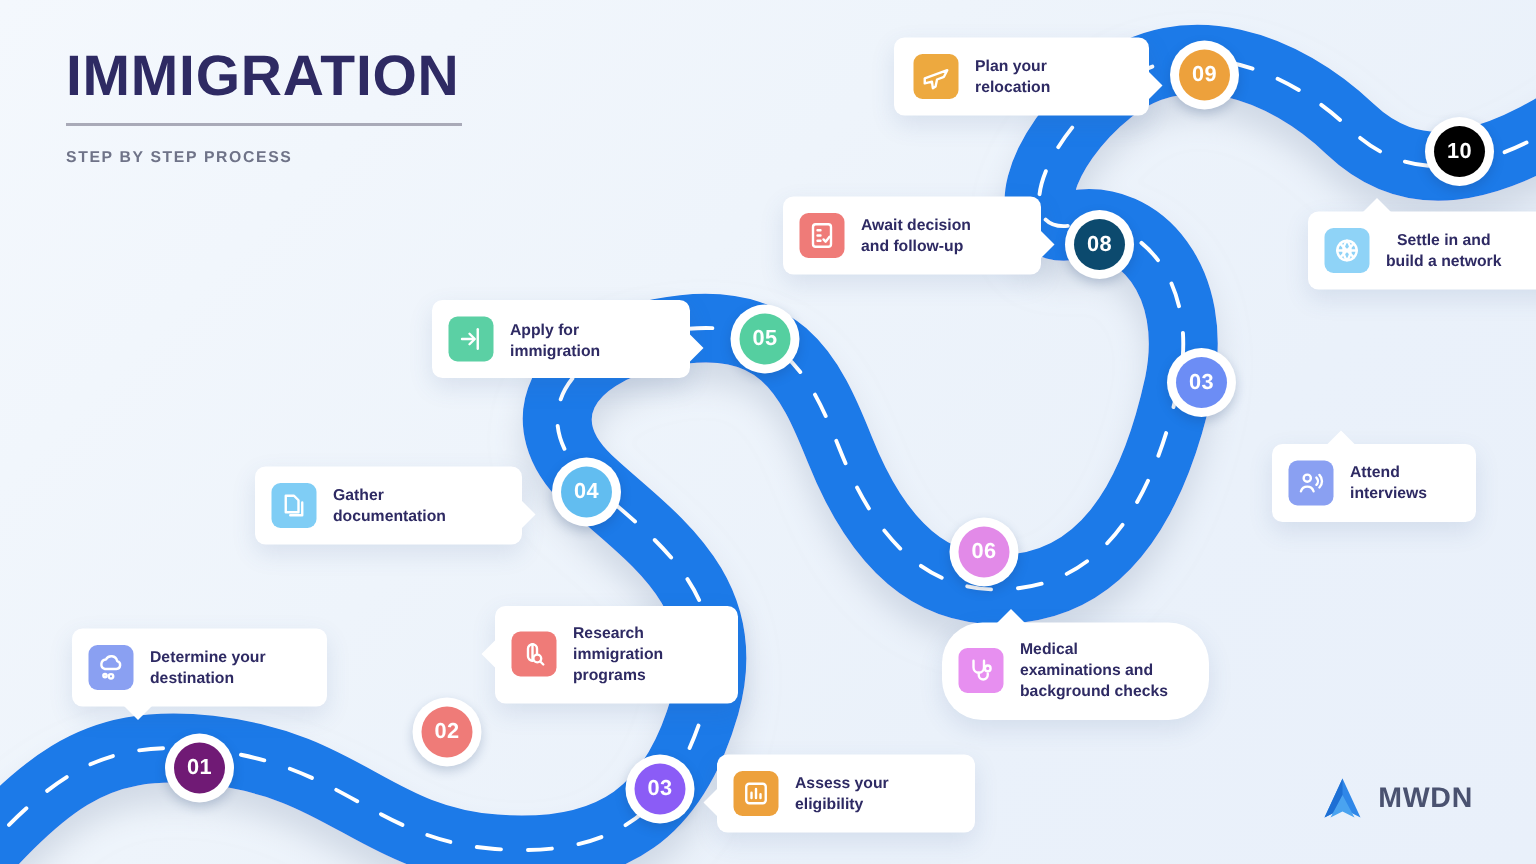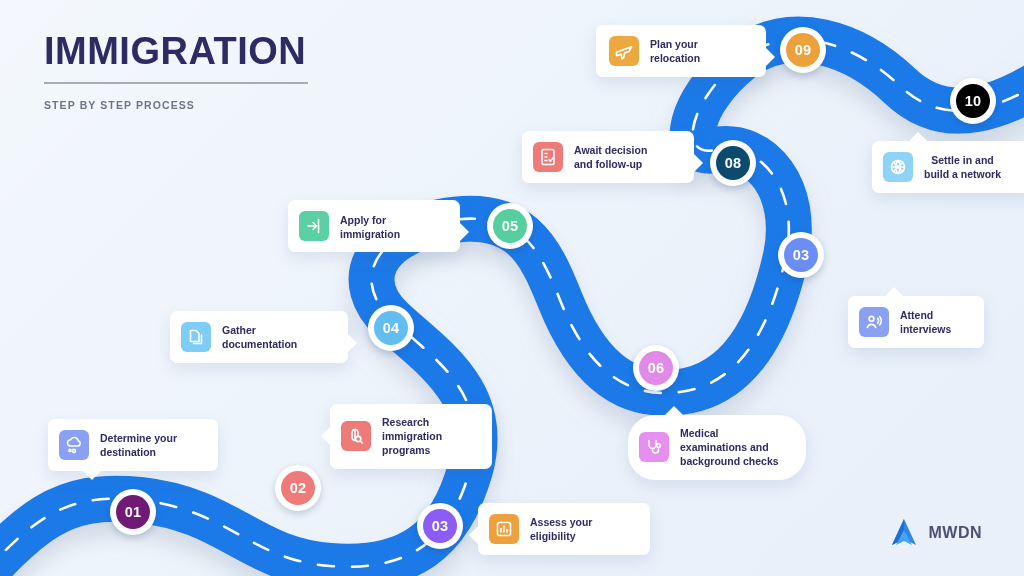--- a/index.html
+++ b/index.html
@@ -149,21 +149,21 @@
   #logo {
     position: absolute;
     right: 42px;
     bottom: 28px;
     display: flex;
     align-items: center;
     gap: 10px;
     z-index: 40;
   }
   #logo-text {
-    font-size: 16px;
+    font-size: 19px;
     font-weight: 700;
     color: #4a5270;
     letter-spacing: 0.5px;
   }
 </style>
 </head>
 <body>
 
 <div id="stage">
 

